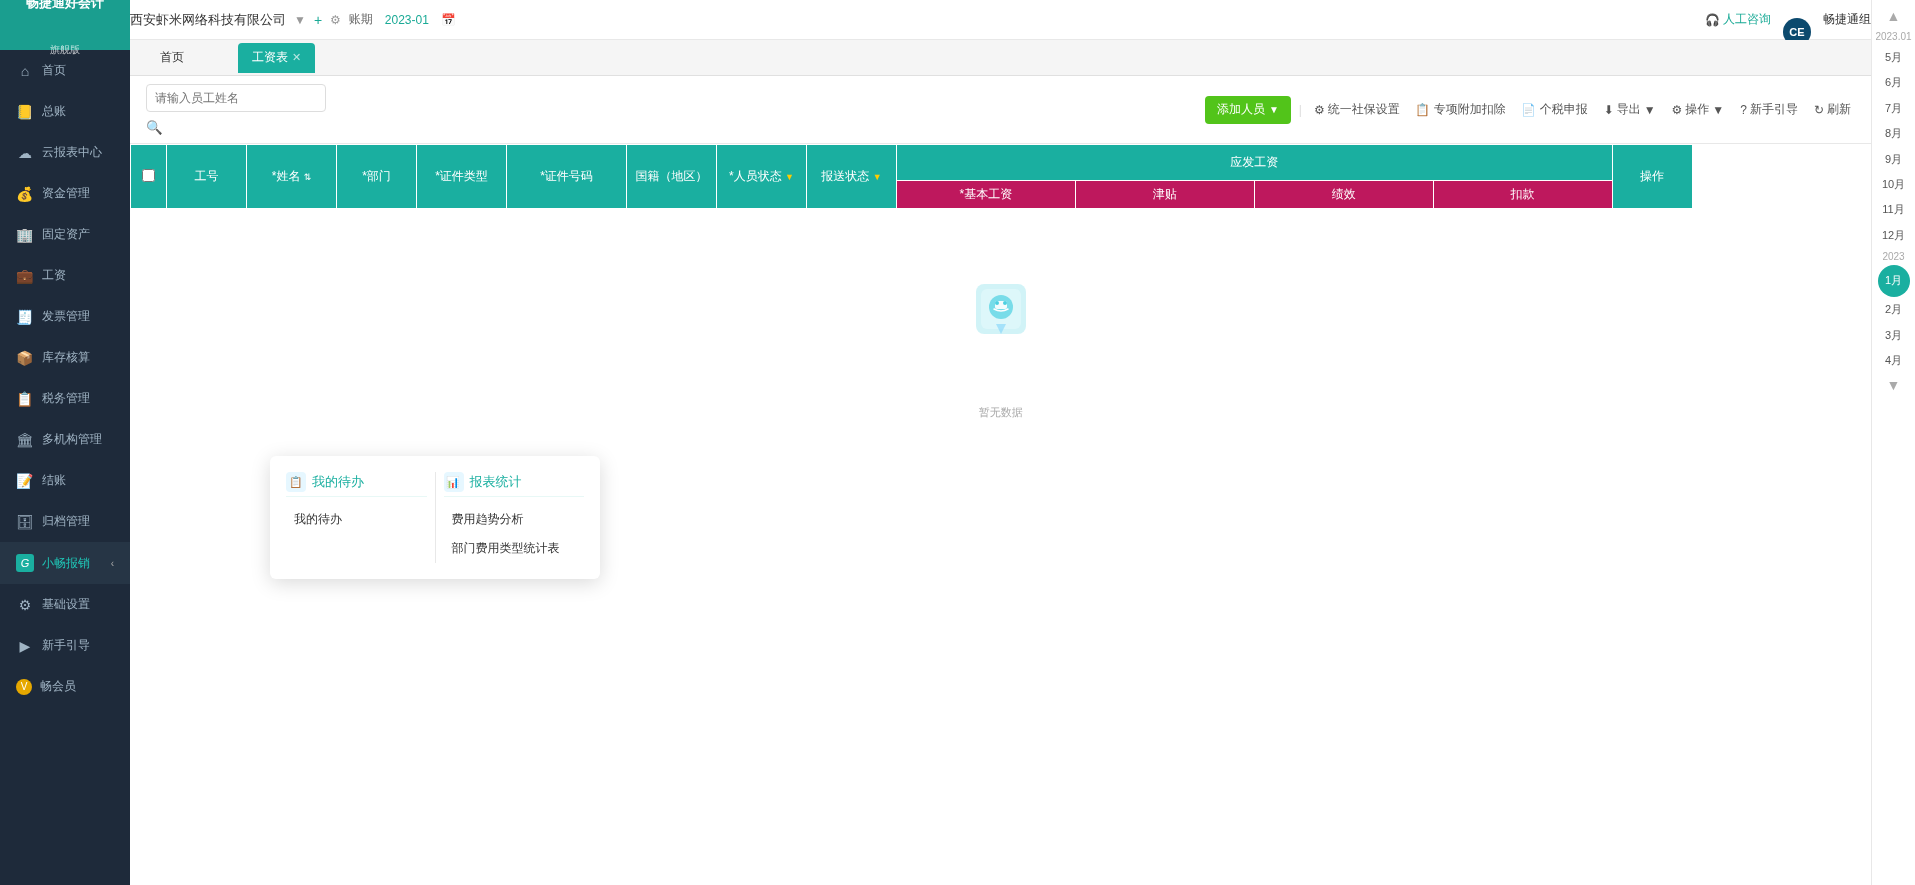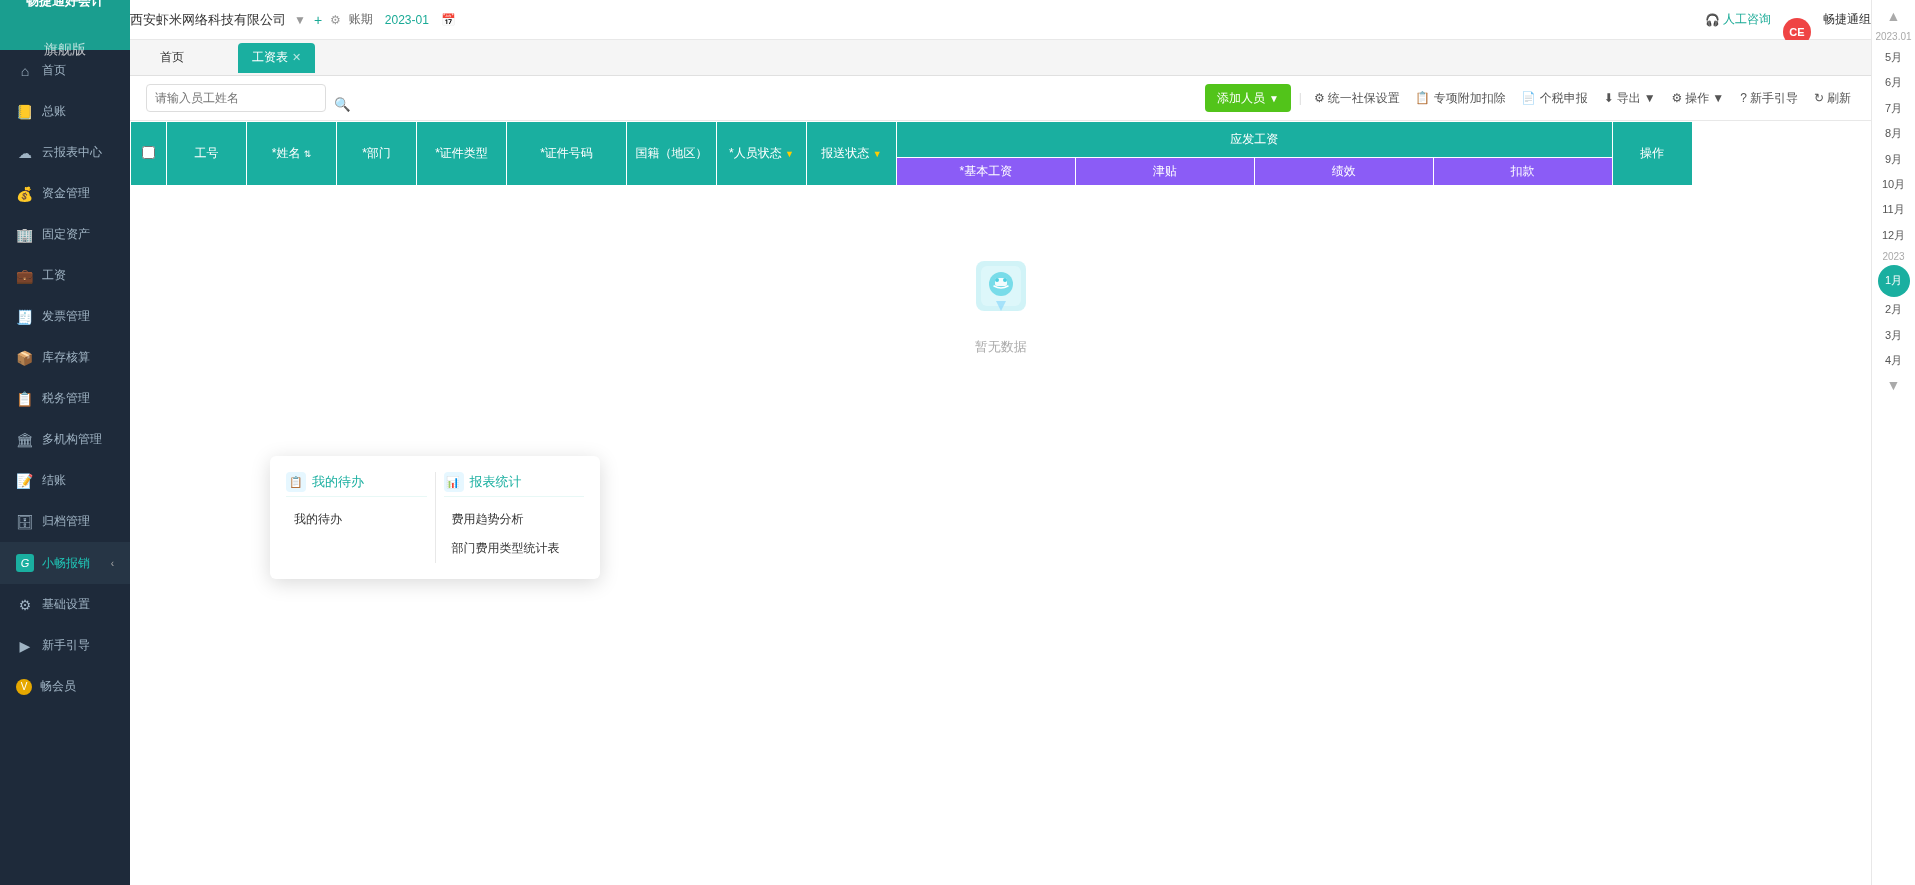--- a/index.html
+++ b/index.html
@@ -25,21 +25,21 @@
       flex-direction: column;
       height: 50px;
     }
     .sidebar-logo .logo-text {
       color: white;
       font-size: 13px;
       font-weight: bold;
     }
     .sidebar-logo .logo-sub {
       color: rgba(255,255,255,0.7);
-      font-size: 14px;
+      font-size: 10px;
       margin-top: 31px;
     }
     .sidebar-item {
       display: flex;
       align-items: center;
       padding: 12px 16px;
       cursor: pointer;
       color: #a0b4c4;
       font-size: 12px;
       gap: 8px;
@@ -93,21 +93,21 @@
       font-size: 12px;
       cursor: pointer;
       display: flex;
       align-items: center;
       gap: 3px;
     }
     .user-avatar {
       width: 28px;
       height: 28px;
       border-radius: 50%;
-      background: #ef4444;
+      background: #0c4a6e;
       display: flex;
       align-items: center;
       justify-content: center;
       color: white;
       font-size: 11px;
       font-weight: bold;
       margin-top: 24px;
     }
     .user-name { font-size: 12px; color: #333; }
 
@@ -160,22 +160,23 @@
     .toolbar {
       background: white;
       padding: 8px 16px;
       display: flex;
       align-items: center;
       justify-content: space-between;
       border-bottom: 1px solid #e8e8e8;
     }
     .toolbar-left {
       display: flex;
-      align-items: flex-end;
+      align-items: flex-start;
       gap: 8px;
+      flex-direction: column;
     }
     .search-input {
       border: 1px solid #ddd;
       border-radius: 4px;
       padding: 4px 8px;
       font-size: 12px;
       width: 180px;
       height: 28px;
       outline: none;
       color: #999;
@@ -230,21 +231,21 @@
     }
     .salary-table thead tr {
       background: #1aafa0;
       color: white;
       height: 36px;
     }
     .salary-table thead tr:first-child th {
       background: #1aafa0;
     }
     .salary-table thead tr.sub-header {
-      background: #8b5cf6;
+      background: #be185d;
       height: 28px;
       margin-top: 28px;
     }
     .salary-table th {
       text-align: center;
       font-size: 12px;
       font-weight: normal;
       border: 1px solid rgba(255,255,255,0.2);
       padding: 4px 6px;
       white-space: nowrap;
@@ -281,21 +282,21 @@
       align-items: center;
       justify-content: center;
       padding: 60px;
       color: #aaa;
     }
     .empty-icon {
       width: 80px;
       height: 80px;
       margin-bottom: 12px;
     }
-    .empty-text { font-size: 13px; color: #aaa; }
+    .empty-text { font-size: 11px; color: #aaa; margin-top: 44px; }
 
     
     .right-panel {
       width: 44px;
       background: white;
       border-left: 1px solid #e8e8e8;
       display: flex;
       flex-direction: column;
       align-items: center;
       padding-top: 4px;

